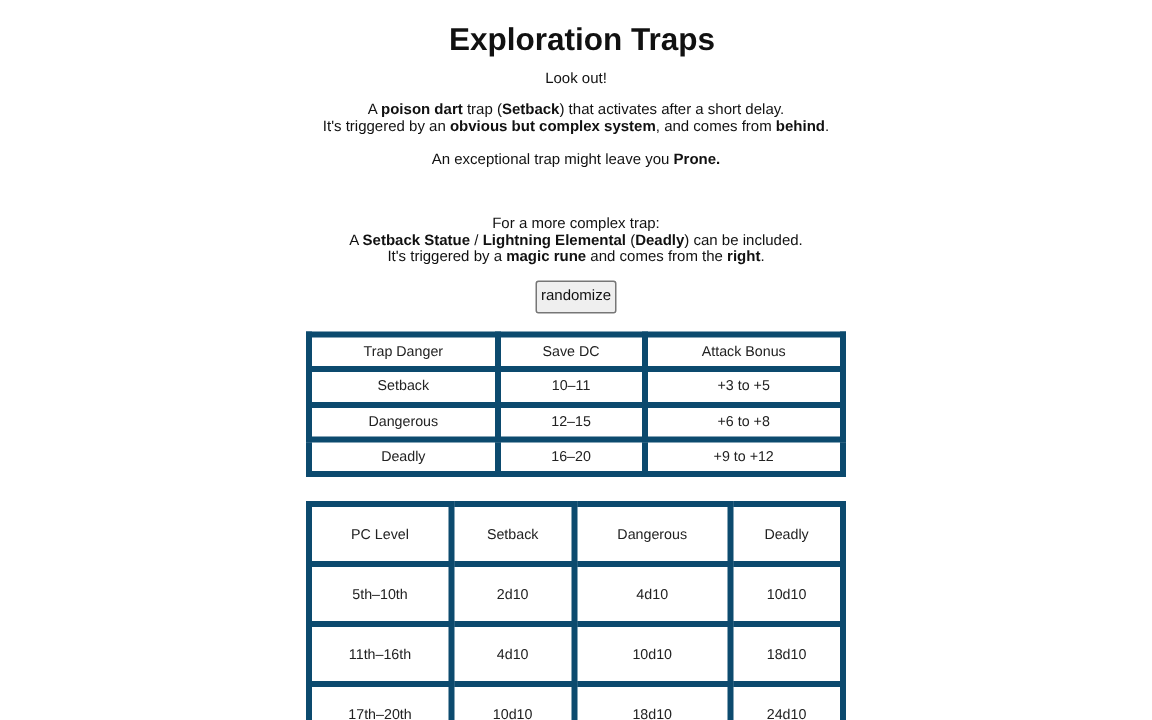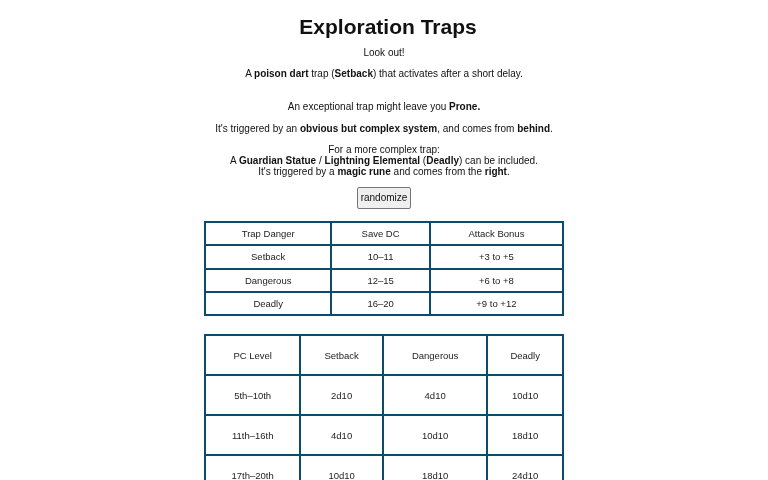--- a/index.html
+++ b/index.html
@@ -20,48 +20,48 @@
     position: absolute; left: 357px; top: 187px; width: 54px; height: 22px;
     font-family: "Liberation Sans", sans-serif; font-size: 10px;
     background: #efefef; border: 1px solid #767676; border-radius: 2px;
     padding: 0; line-height: 12px; color: #111; cursor: pointer;
   }
   table {
     position: absolute; left: 204px; width: 360px;
     border-collapse: collapse; font-size: 9.5px; color: #222;
   }
   td, th {
-    border: 2px solid #0c4a6e; font-weight: normal; text-align: center; padding: 0;
+    border: 4px solid #0c4a6e; font-weight: normal; text-align: center; padding: 0;
   }
   #t1 { top: 221px; }
   #t1 tr { height: 23.3px; }
   #t2 { top: 334px; }
   #t2 tr { height: 40px; }
 </style>
 </head>
 <body>
 
 <h1>Exploration Traps</h1>
 
 <div class="line" style="top:47px;">Look out!</div>
 
 <div class="line" style="top:68px;">
   <span>A </span><b>poison dart</b><span> trap (</span><b>Setback</b><span>) that activates after a short delay.</span>
 </div>
-<div class="line" style="top:79px;margin-top:44px;">
+<div class="line" style="top:79px;">
   <span>It's triggered by an </span><b>obvious but complex system</b><span>, and comes from </span><b>behind</b><span>.</span>
 </div>
 
 <div class="line" style="top:101px;">
   <span>An exceptional trap might leave you </span><b>Prone.</b>
 </div>
 
 <div class="line" style="top:144px;">For a more complex trap:</div>
 <div class="line" style="top:155px;">
-  <span>A </span><b>Guardian Statue</b><span> / </span><b>Lightning Elemental</b><span> (</span><b>Deadly</b><span>) can be included.</span>
+  <span>A </span><b>Setback Statue</b><span> / </span><b>Lightning Elemental</b><span> (</span><b>Deadly</b><span>) can be included.</span>
 </div>
 <div class="line" style="top:166px;">
   <span>It's triggered by a </span><b>magic rune</b><span> and comes from the </span><b>right</b><span>.</span>
 </div>
 
 <button class="btn">randomize</button>
 
 <table id="t1">
   <colgroup>
       <col style="width:127px">

